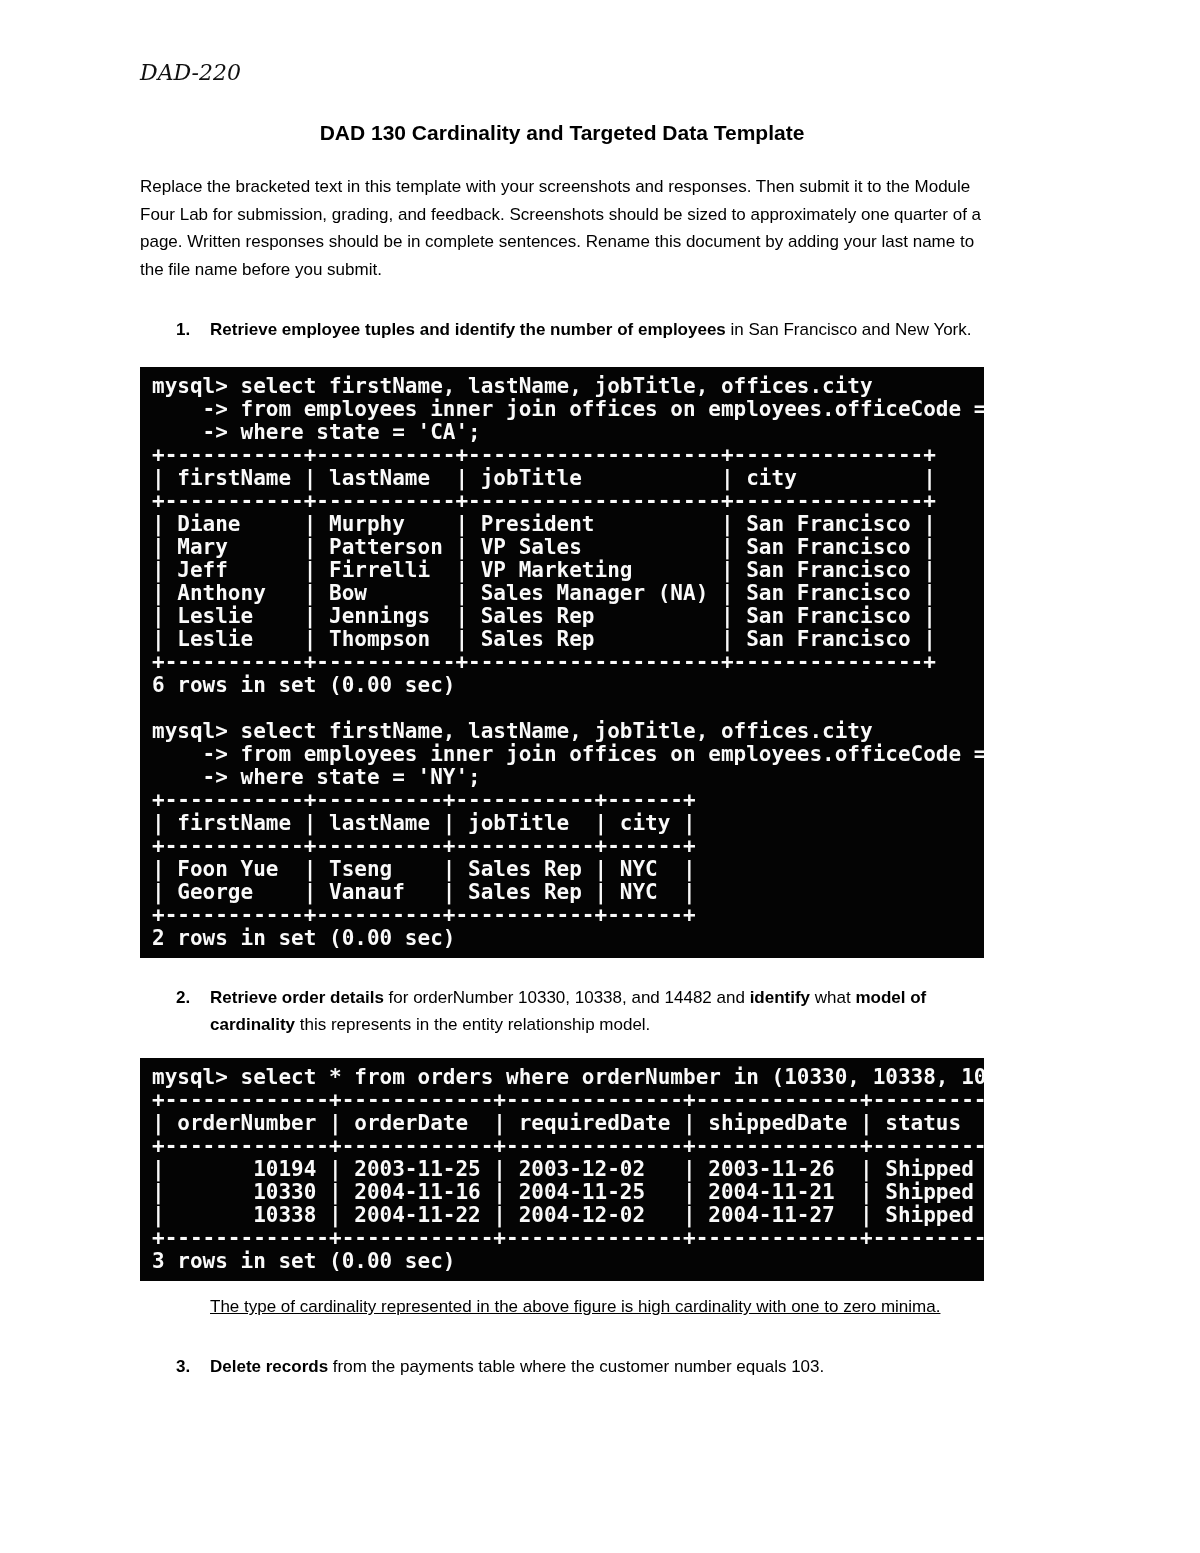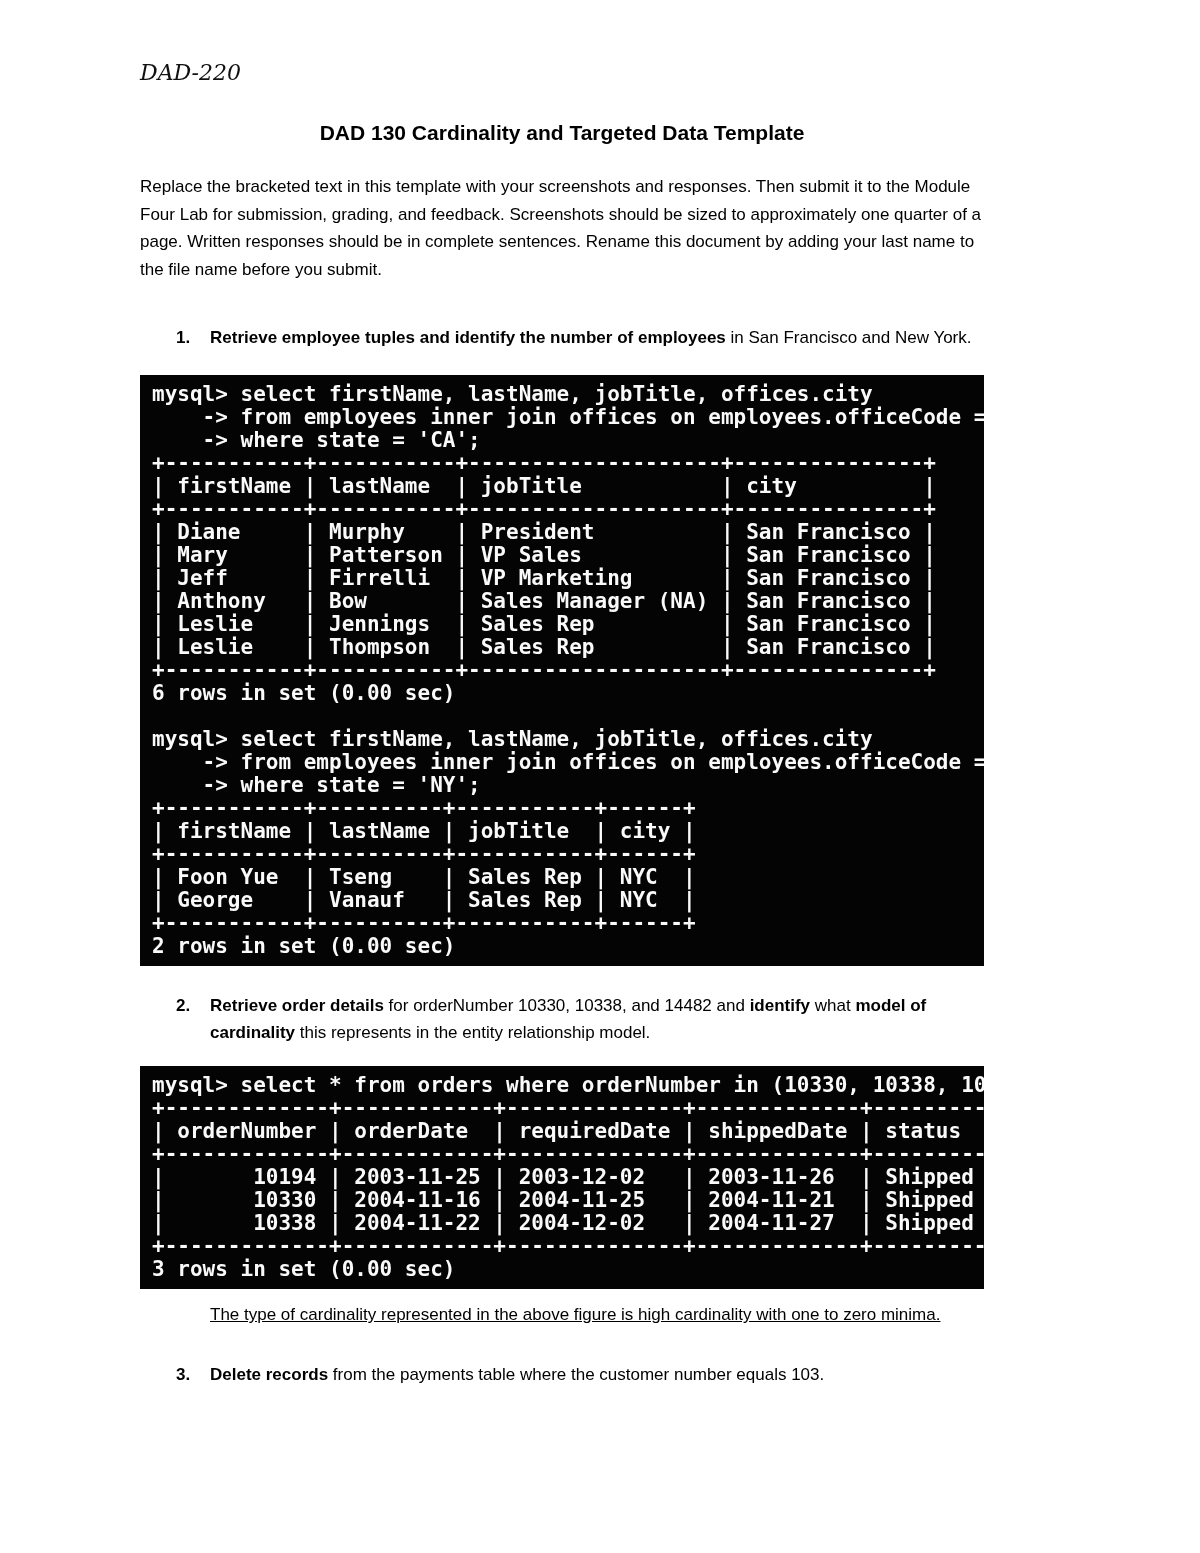--- a/index.html
+++ b/index.html
@@ -26,21 +26,21 @@
   .title {
     text-align: center;
     font-size: 21px;
     font-weight: 700;
     margin-bottom: 28px;
   }
 
   .intro {
     font-size: 17px;
     line-height: 1.63;
-    margin-bottom: 40px;
+    margin-bottom: 32px;
   }
 
   .list-item {
     display: flex;
     margin-left: 36px;
     font-size: 17px;
     line-height: 1.6;
   }
   .list-item .num {
     flex: 0 0 34px;

